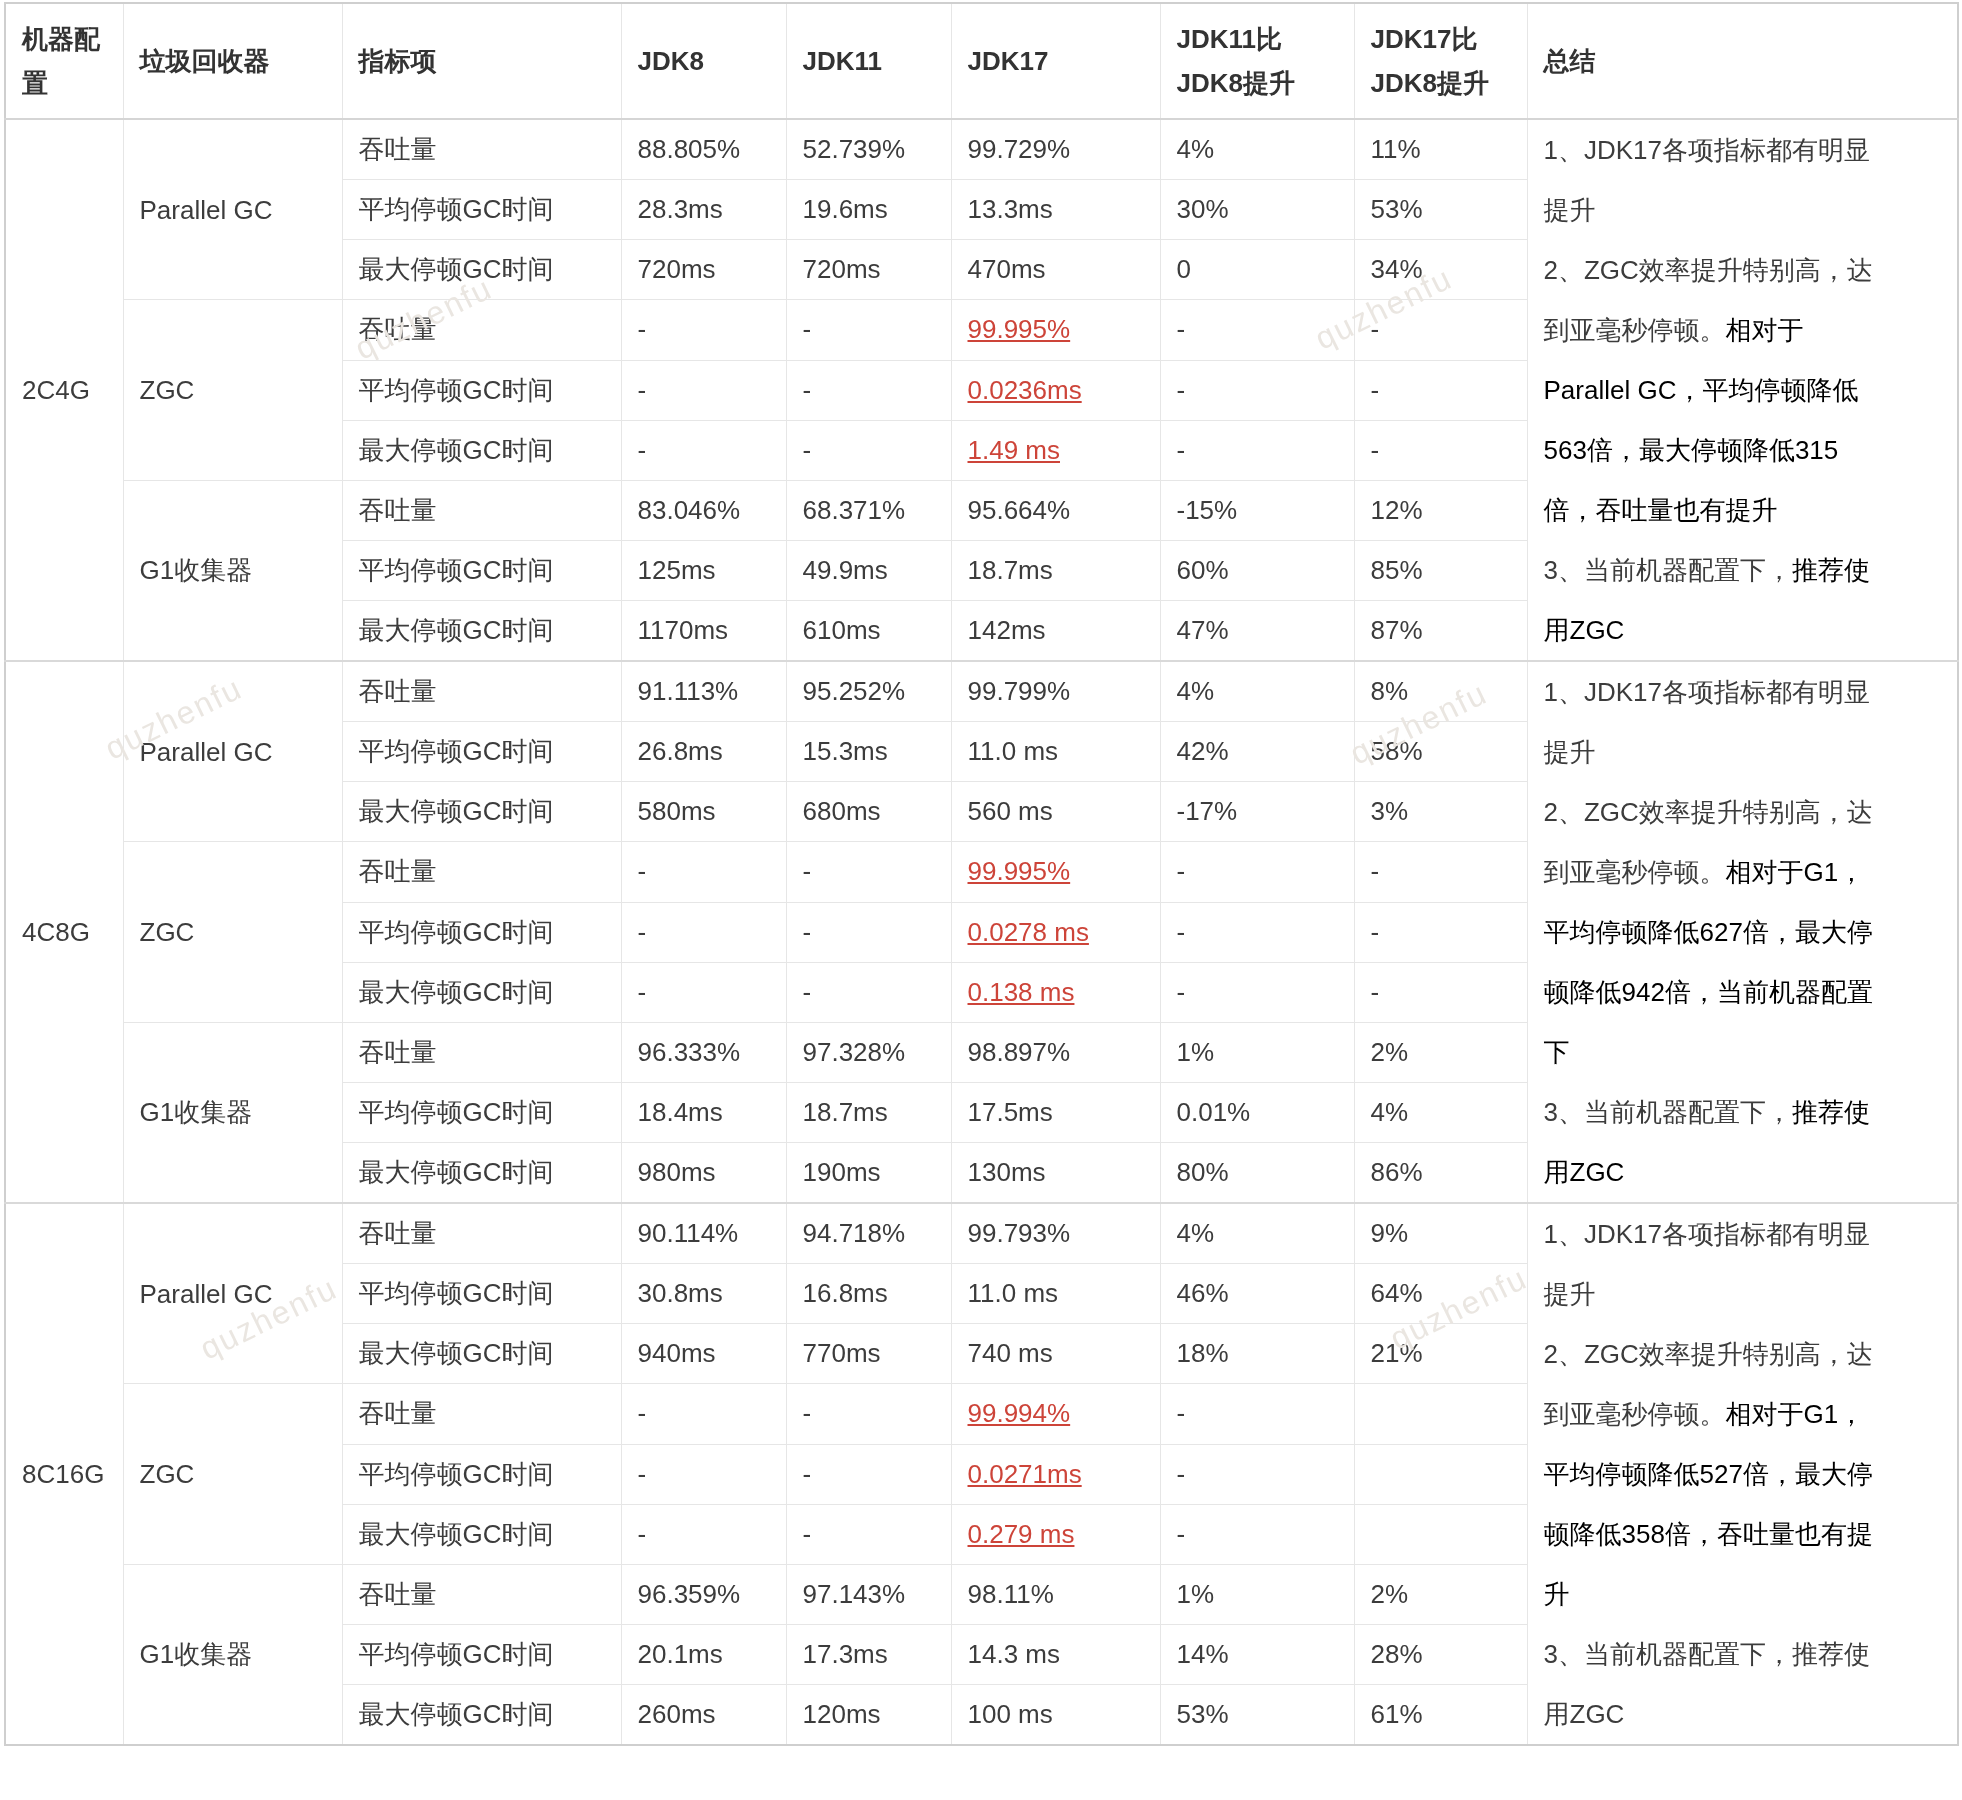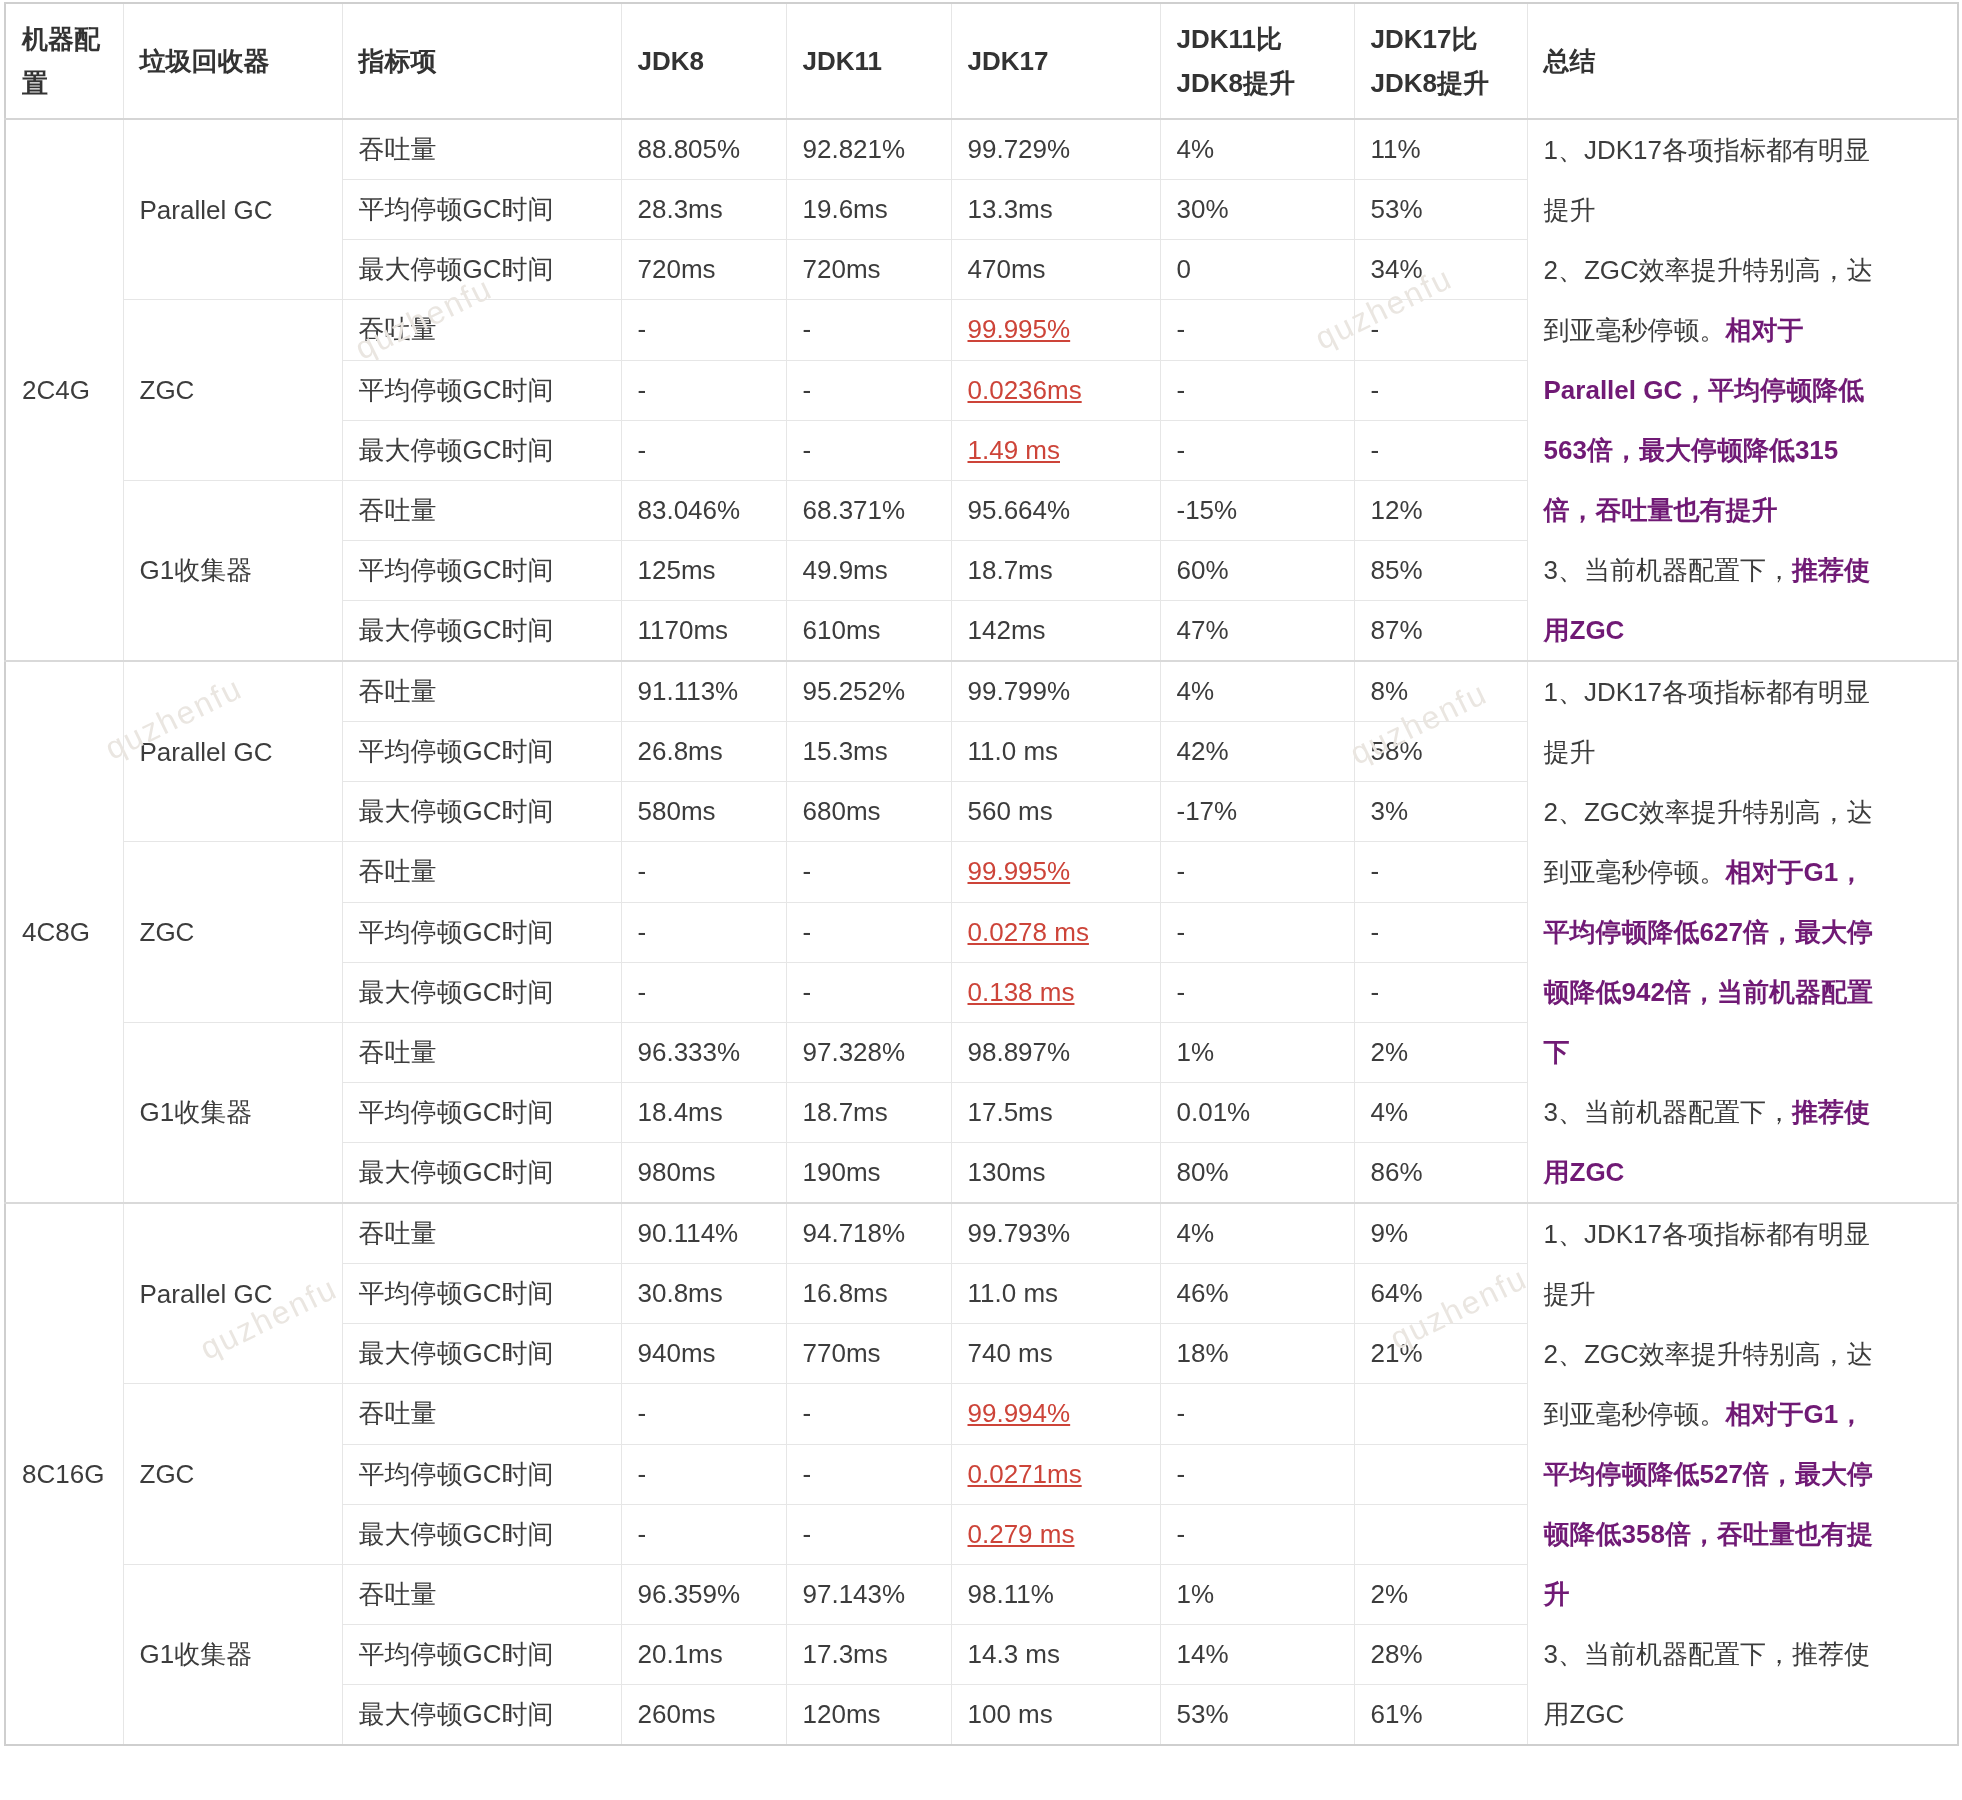--- a/index.html
+++ b/index.html
@@ -21,21 +21,21 @@
     font-weight:600;height:114px;line-height:44px;color:#333333;
     border-bottom:2px solid #d5d5d5;background:#ffffff;
   }
   tbody td{height:59px;}
   tr.sec-start td{border-top:2px solid #d9d9d9;}
   .machine-cell{word-break:break-all;line-height:44px;}
   .collector-cell{line-height:40px;}
   .summary-cell{vertical-align:middle;margin-left:44px;}
   .summary-text{max-width:345px;line-height:60px;}
   .red{color:#cd4439;text-decoration:underline;}
-  .summary-red{color:#701a75;font-weight:700;text-align:center;}
+  .summary-red{color:#000000;font-weight:400;text-align:center;}
   .watermark{
     position:absolute;font-size:32px;color:#eae6e1;
     transform:rotate(-26deg);letter-spacing:2px;pointer-events:none;
     font-weight:400;
   }
 </style>
 </head>
 <body>
 
 <table id="gc-table">
@@ -62,21 +62,21 @@
         <th>JDK17比JDK8提升</th>
         <th>总结</th>
       </tr>
   </thead>
   <tbody>
       <tr>
         <td class="machine-cell" rowspan="9">2C4G</td>
         <td class="collector-cell" rowspan="3">Parallel GC</td>
         <td class="metric-cell">吞吐量</td>
         <td class="value-cell">88.805%</td>
-        <td class="value-cell">92.821%</td>
+        <td class="value-cell">52.739%</td>
         <td class="value-cell">99.729%</td>
         <td class="value-cell">4%</td>
         <td class="value-cell">11%</td>
         <td class="summary-cell" rowspan="9">
           <div class="summary-text"><span>1、JDK17各项指标都有明显提升</span><br><span>2、ZGC效率提升特别高，达到亚毫秒停顿。</span><span class="summary-red">相对于Parallel GC，平均停顿降低563倍，最大停顿降低315倍，吞吐量也有提升</span><br><span>3、当前机器配置下，</span><span class="summary-red">推荐使用ZGC</span></div>
         </td>
       </tr>
       <tr>
         <td class="metric-cell">平均停顿GC时间</td>
         <td class="value-cell">28.3ms</td>

